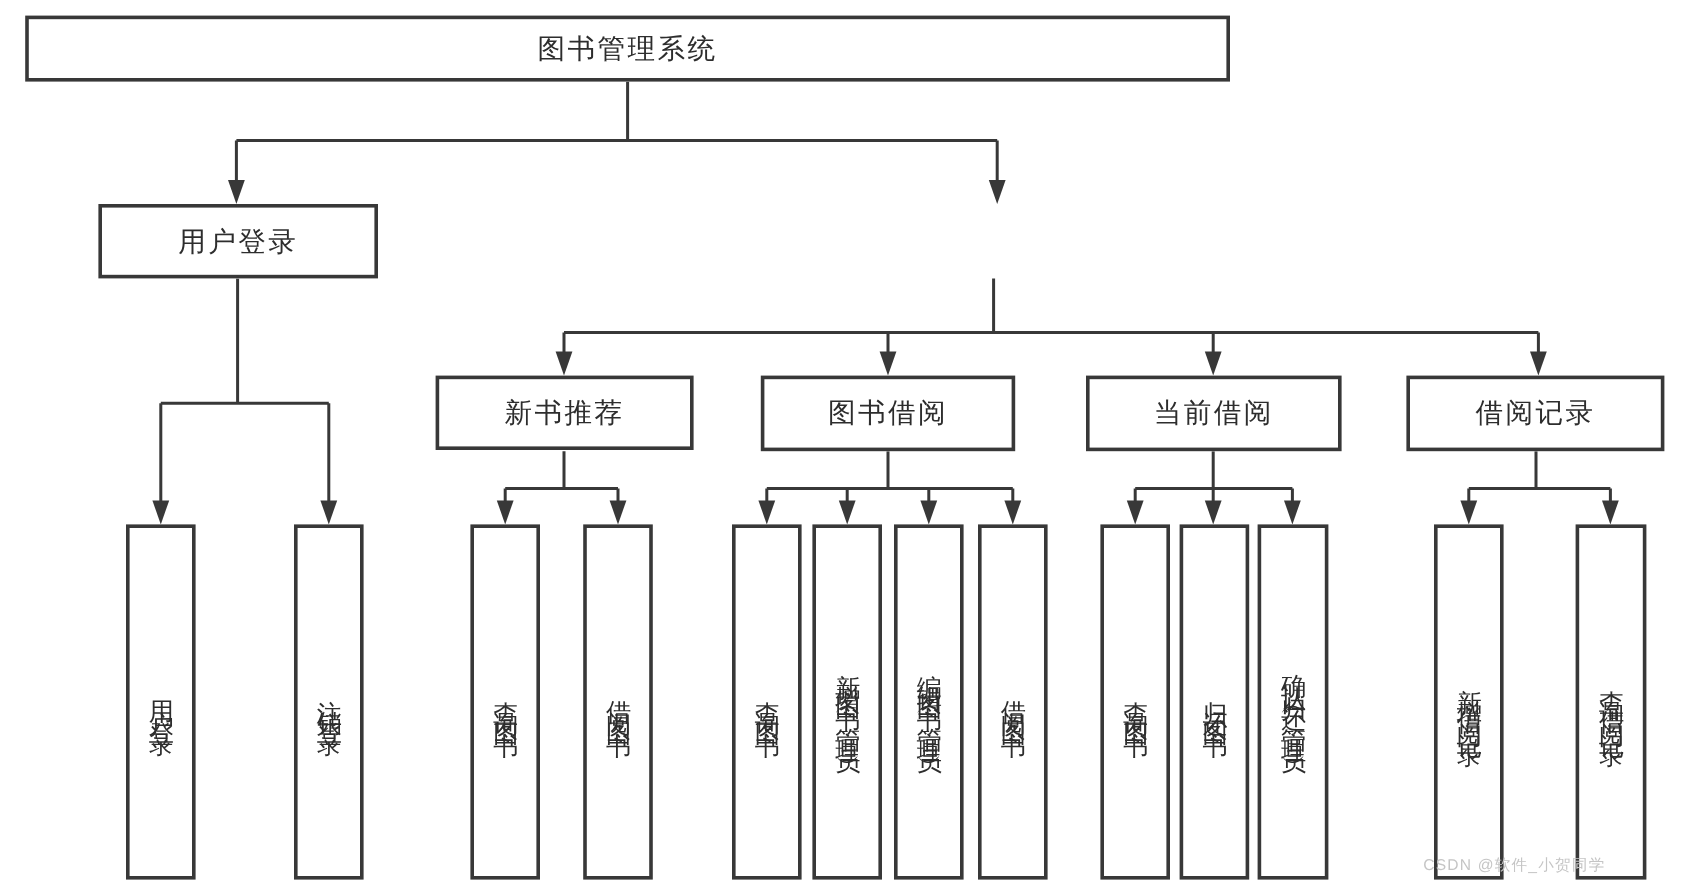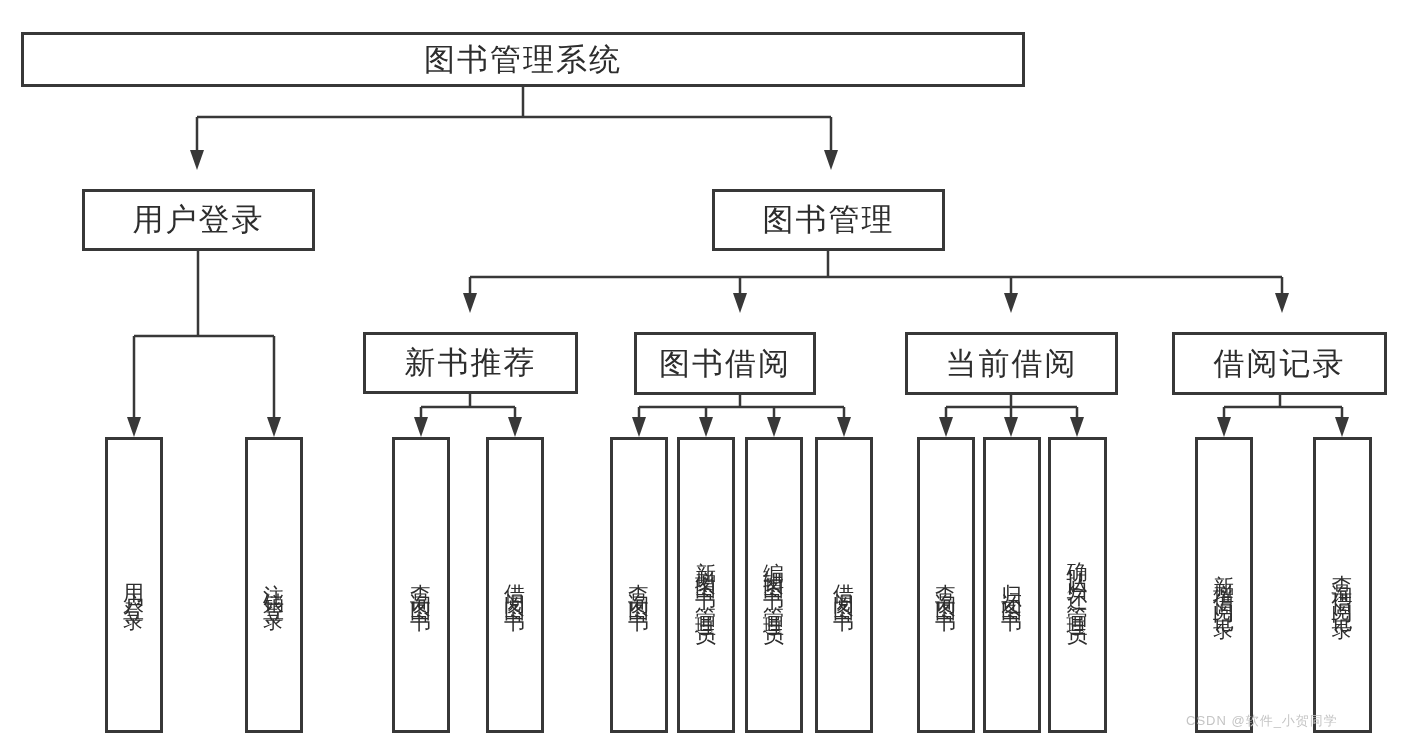--- a/index.html
+++ b/index.html
@@ -26,24 +26,23 @@
     box-sizing: border-box;
     border: 3px solid #383838;
     background: #ffffff;
     display: flex;
     align-items: center;
     justify-content: center;
     color: #2d2d2d;
     z-index: 1;
   }
   .h-box {
-    font-size: 31px;
+    font-size: 23px;
     letter-spacing: 2px;
     white-space: nowrap;
-    margin-top: 19px;
   }
   .v-box {
     writing-mode: vertical-rl;
     text-orientation: mixed;
     font-size: 21px;
     letter-spacing: 9px;
     line-height: 1;
     padding: 6px 0;
   }
   .watermark {
@@ -105,24 +104,23 @@
       <polygon points="1070,417 1084,417 1077,437"></polygon>
 
       <polygon points="1217,417 1231,417 1224,437"></polygon>
       <polygon points="1335,417 1349,417 1342,437"></polygon>
     </g>
   </svg>
 
   <div class="box h-box" style="left:21px; top:13px; width:1004px; height:55px;">图书管理系统</div>
 
   <div class="box h-box" style="left:82px; top:170px; width:233px; height:62px;">用户登录</div>
-  <div class="box h-box" style="left:712px; top:170px; width:233px; height:62px;">图书管理</div>
 
   <div class="box h-box" style="left:363px; top:313px; width:215px; height:62px;">新书推荐</div>
-  <div class="box h-box" style="left:634px; top:313px; width:182px; height:63px;">图书借阅</div>
+  <div class="box h-box" style="left:634px; top:313px; width:212px; height:63px;">图书借阅</div>
   <div class="box h-box" style="left:905px; top:313px; width:213px; height:63px;">当前借阅</div>
   <div class="box h-box" style="left:1172px; top:313px; width:215px; height:63px;">借阅记录</div>
 
   <div class="box v-box" style="left:105px; top:437px; width:58px; height:296px;">用户登录</div>
   <div class="box v-box" style="left:245px; top:437px; width:58px; height:296px;">注销登录</div>
 
   <div class="box v-box" style="left:392px; top:437px; width:58px; height:296px;">查询图书</div>
   <div class="box v-box" style="left:486px; top:437px; width:58px; height:296px;">借阅图书</div>
 
   <div class="box v-box" style="left:610px; top:437px; width:58px; height:296px;">查询图书</div>

